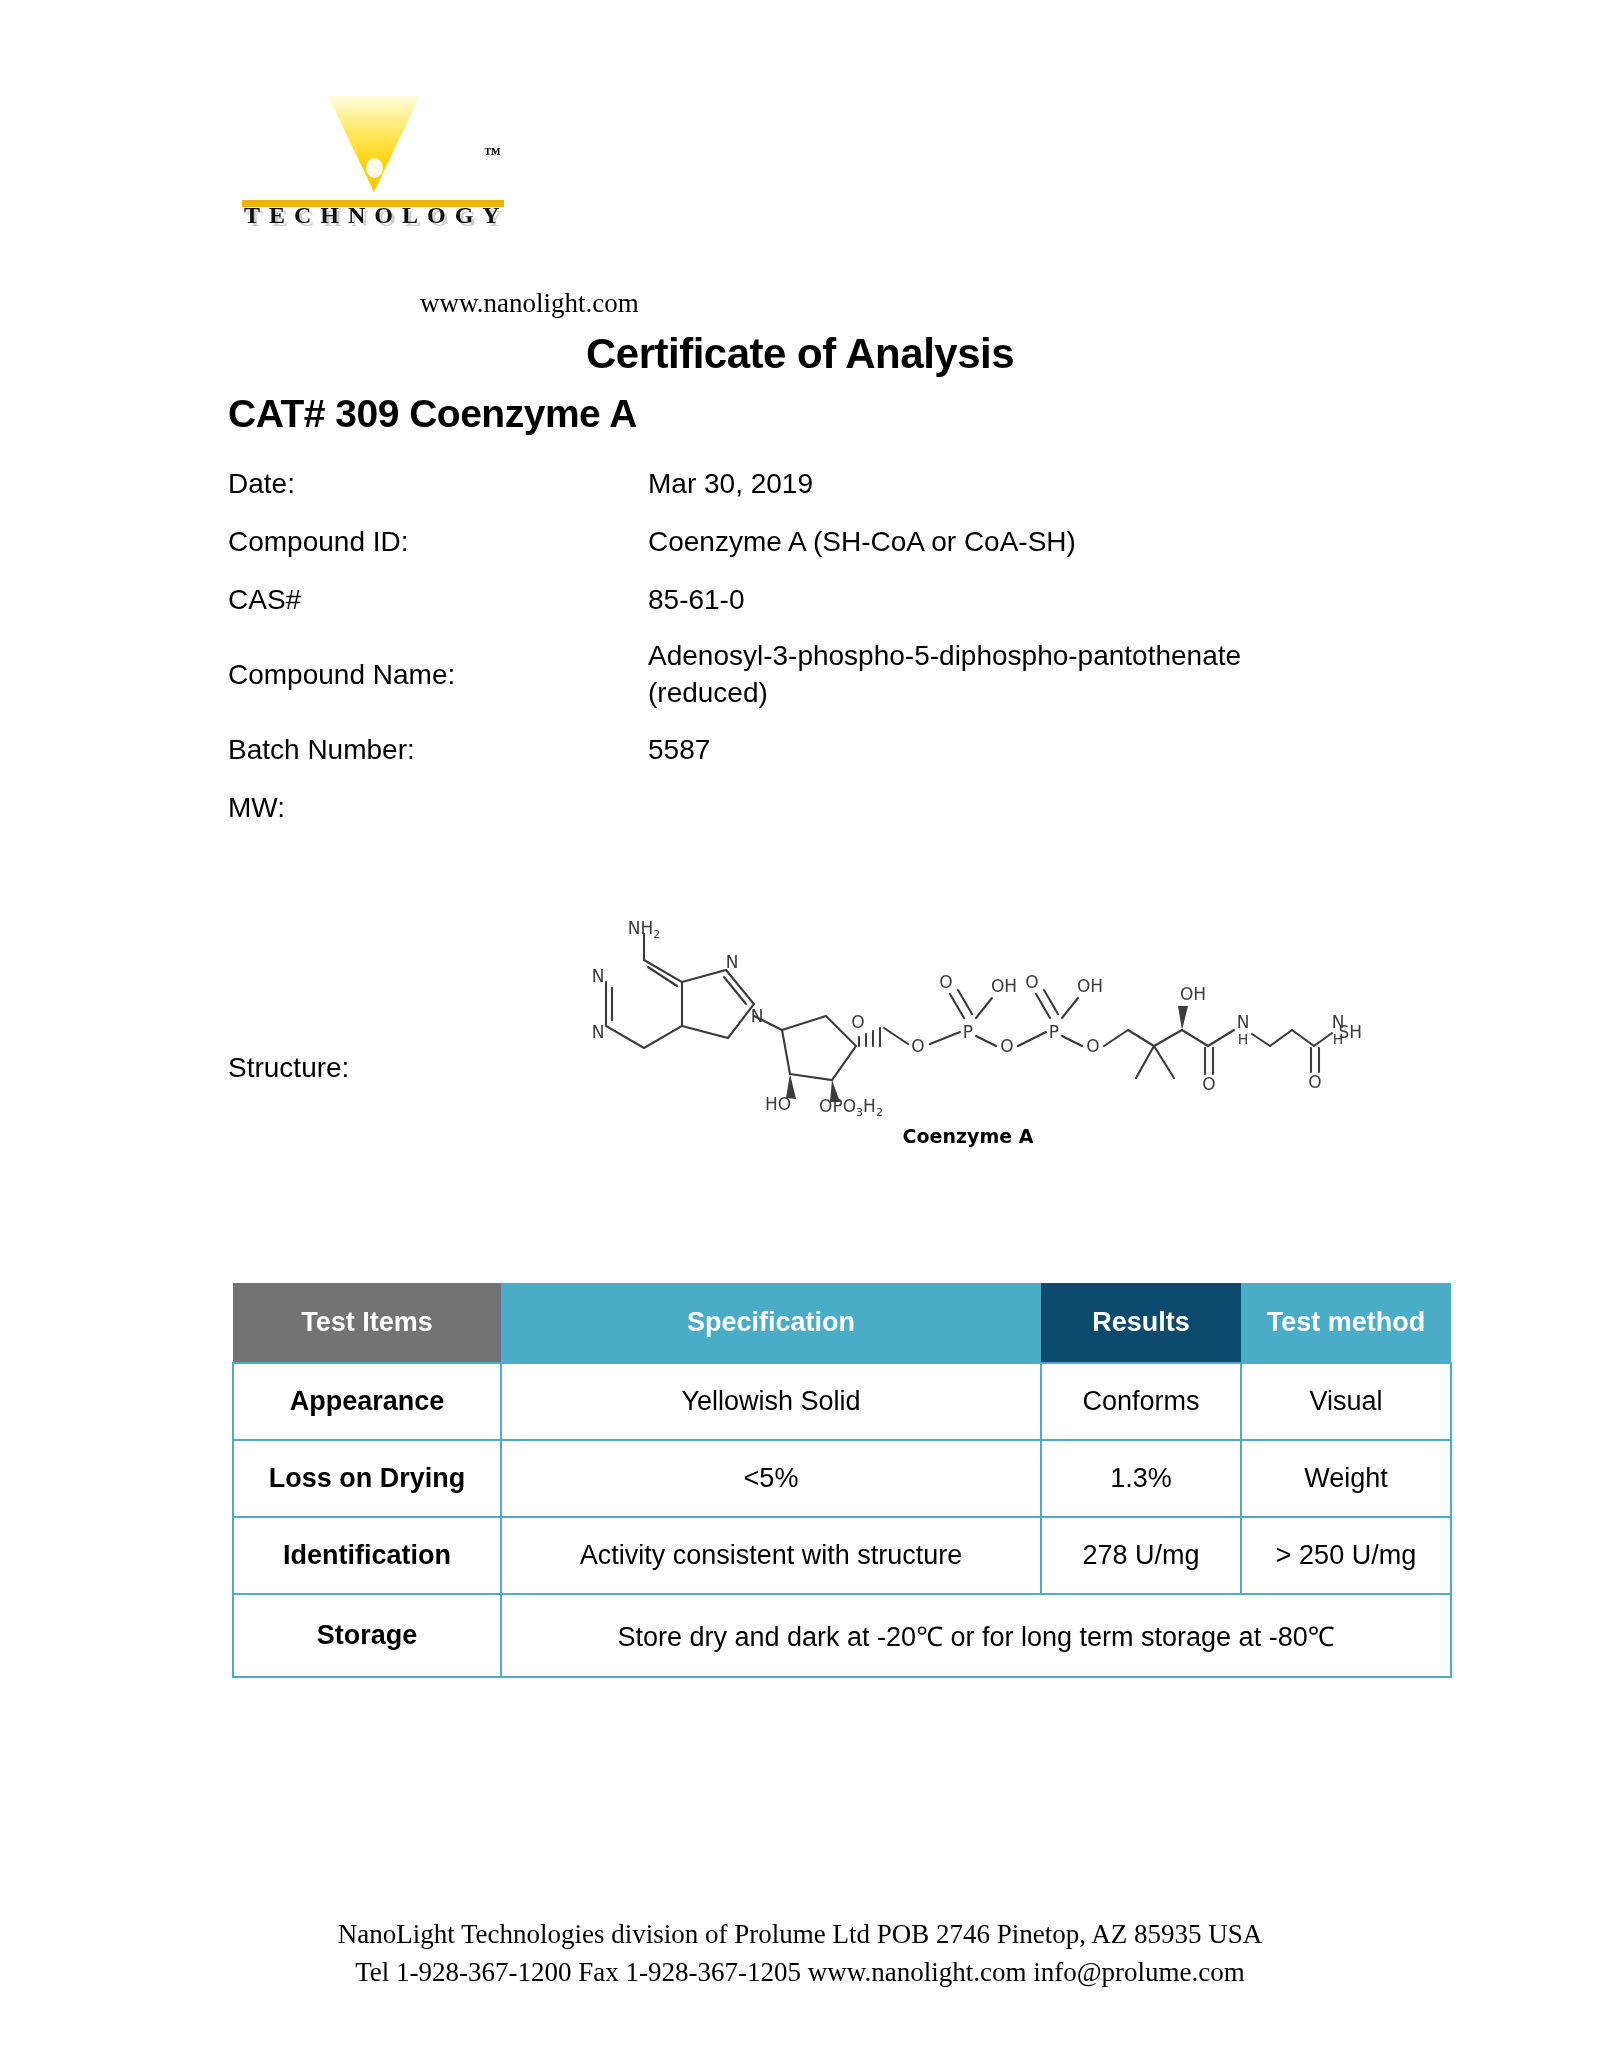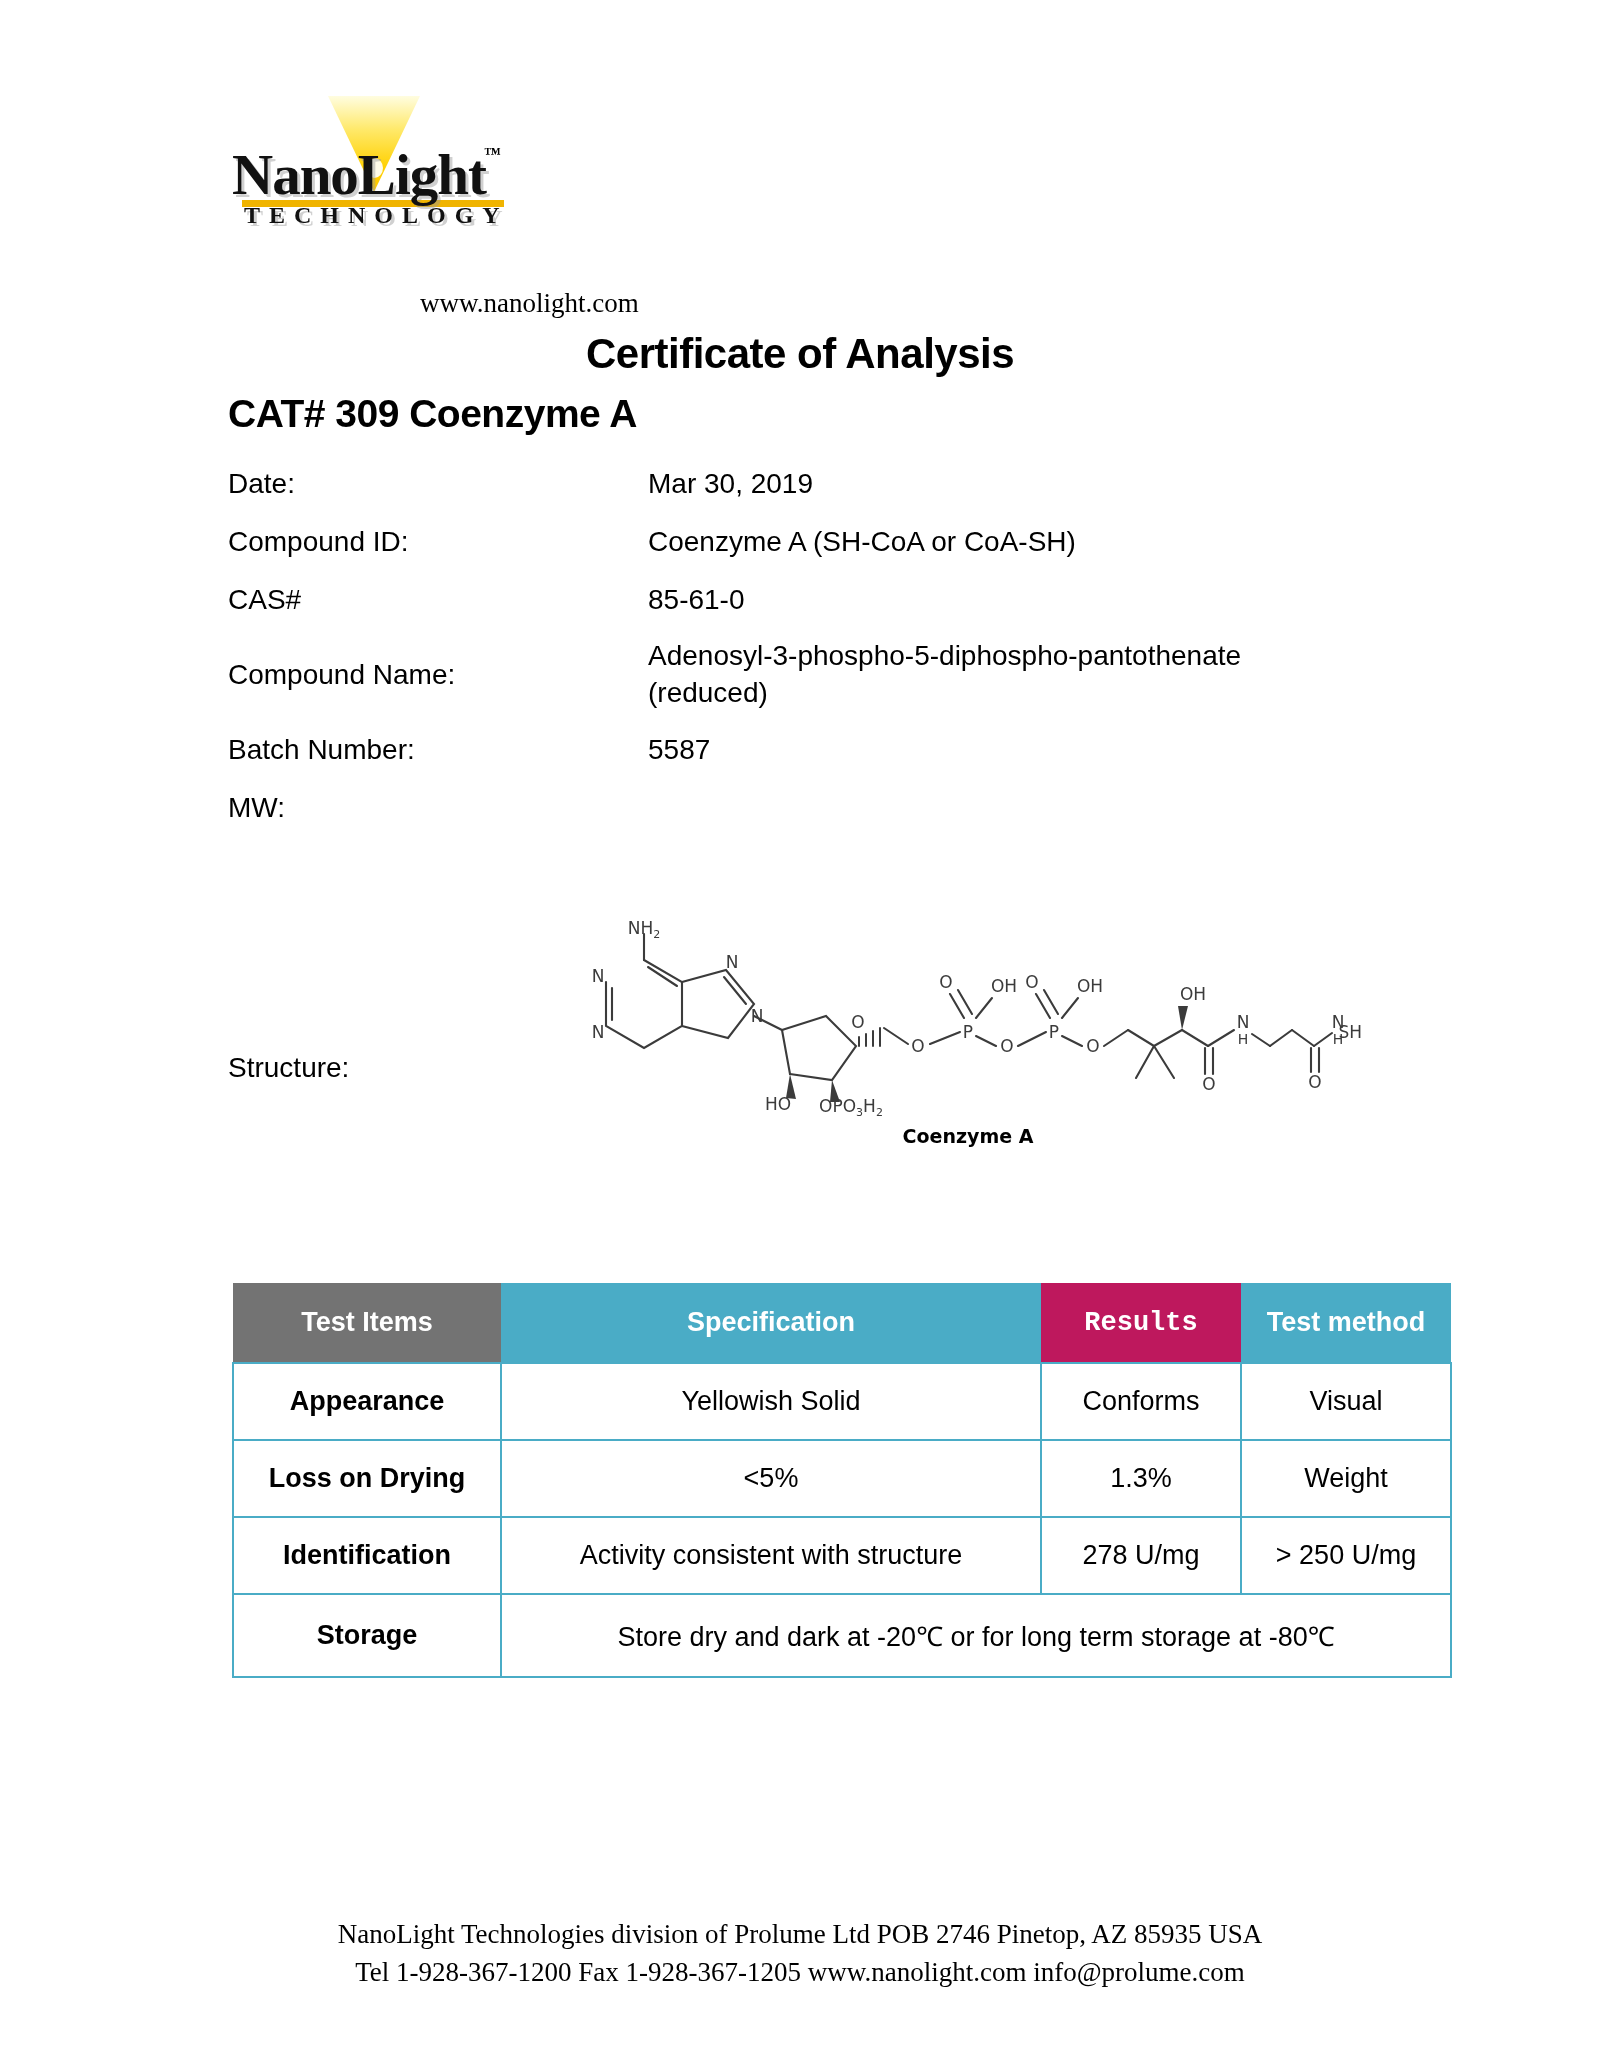--- a/index.html
+++ b/index.html
@@ -238,21 +238,20 @@
 </head>
 <body>
 
 <div class="page">
 
   <div class="logo-block">
     <div class="logo-mark">
       <div class="logo-beam-grad"></div>
       <div class="logo-bulb"></div>
       <div class="logo-rule"></div>
-      <div class="logo-word">NanoLight</div>
       <div class="logo-tm">™</div>
       <div class="logo-sub">TECHNOLOGY</div>
     </div>
     <div class="logo-url">www.nanolight.com</div>
   </div>
 
   <div class="coa-title">Certificate of Analysis</div>
   <div class="cat-title">CAT# 309 Coenzyme A</div>
 
   <div class="fields">
@@ -404,21 +403,21 @@
     <colgroup>
       <col class="col-item">
         <col class="col-spec">
         <col class="col-res">
         <col class="col-meth">
     </colgroup>
     <thead>
       <tr>
         <th style="background: #737373;">Test Items</th>
         <th style="background: rgb(74, 172, 198);">Specification</th>
-        <th style="background: #be185d; font-family: Liberation Mono, monospace;">Results</th>
+        <th style="background: #0c4a6e;">Results</th>
         <th style="background: rgb(74, 172, 198);">Test method</th>
       </tr>
     </thead>
     <tbody>
       <tr>
         <td class="item" style="border-color: rgb(74, 172, 198);">Appearance</td>
         <td style="border-color: rgb(74, 172, 198);">Yellowish Solid</td>
         <td style="border-color: rgb(74, 172, 198);">Conforms</td>
         <td style="border-color: rgb(74, 172, 198);">Visual</td>
       </tr>

